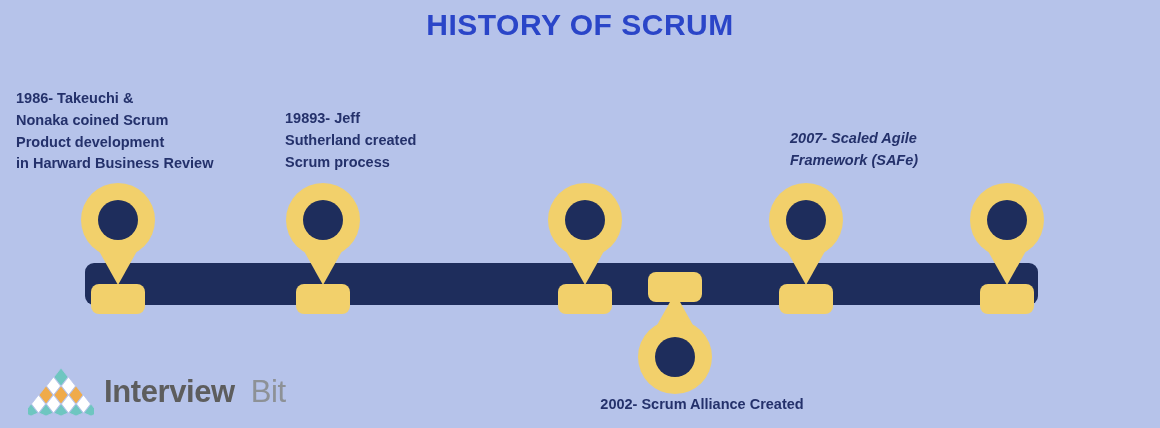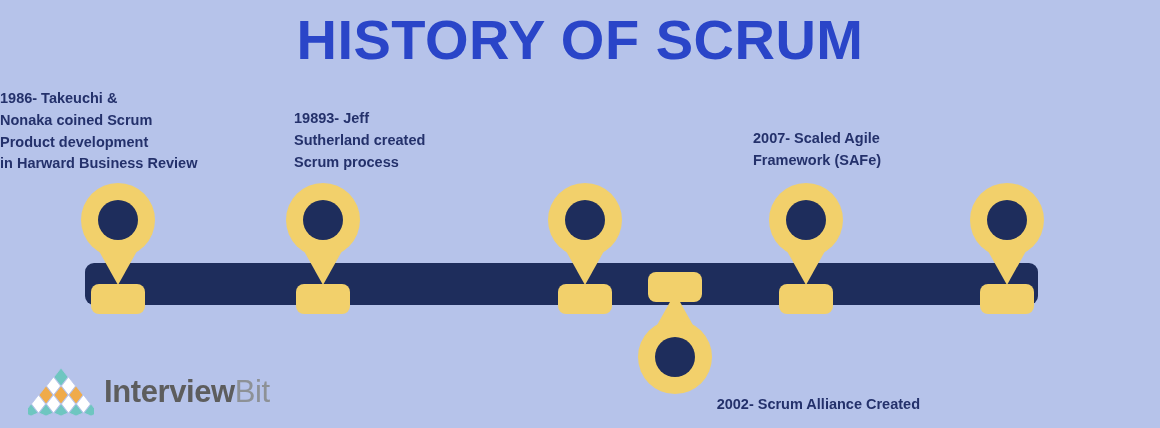--- a/index.html
+++ b/index.html
@@ -23,21 +23,21 @@
     background: #b6c3ea;
   }
 
   
   #page-title {
     position: absolute;
     top: 8px;
     left: 0;
     width: 1160px;
     text-align: center;
-    font-size: 56px;
+    font-size: 30px;
     font-weight: bold;
     letter-spacing: 0.5px;
     color: #2a45c8;
     line-height: 1.15;
   }
 
   
   #timeline-bar {
     position: absolute;
     left: 85px;
@@ -149,24 +149,24 @@
     position: absolute;
     color: #24316b;
     font-size: 14.5px;
     font-weight: bold;
     line-height: 1.5;
     white-space: pre-line;
   }
 
   #label-2002 {
     position: absolute;
-    left: 540px;
+    left: 512px;
     top: 394px;
     width: 380px;
-    text-align: right;
+    text-align: center;
     color: #24316b;
     font-size: 14.5px;
     font-weight: bold;
     line-height: 1.5;
   }
 
   
   #logo {
     position: absolute;
     left: 28px;
@@ -176,40 +176,40 @@
     gap: 10px;
   }
   #logo-mark { width: 66px; height: 50px; display: block; }
   #logo-wordmark {
     font-size: 31px;
     font-weight: bold;
     letter-spacing: -0.4px;
     line-height: 1;
   }
   .wm-dark { color: #5d5d5d; margin-top: 12px; }
-  .wm-light { color: #8d9196; font-weight: normal; }
+  .wm-light { color: #8d9196; font-weight: normal; margin-left: 16px; }
 </style>
 </head>
 <body>
 
 <div id="canvas">
 
   <div id="page-title">HISTORY OF SCRUM</div>
 
-  <div class="event-label" style="left:0; top:88px; width:250px;">1986- Takeuchi &amp;
+  <div class="event-label" style="left:16px; top:88px; width:250px;">1986- Takeuchi &amp;
 Nonaka coined Scrum
 Product development
 in Harward Business Review</div>
 
-  <div class="event-label" style="left:294px; top:108px; width:200px;">19893- Jeff
+  <div class="event-label" style="left:285px; top:108px; width:200px;">19893- Jeff
 Sutherland created
 Scrum process</div>
 
 
-  <div class="event-label" style="left:753px; top:128px; width:190px;">2007- Scaled Agile
+  <div class="event-label" style="left:790px; top:128px; width:190px;font-style:italic;">2007- Scaled Agile
 Framework (SAFe)</div>
 
 
   <div id="timeline-bar"></div>
 
   <div class="pin-marker" style="left:81px; top:183px;">
     <div class="pin-head"></div>
     <div class="pin-tail"></div>
     <div class="pin-hole"></div>
     <div class="pin-notch"></div>

